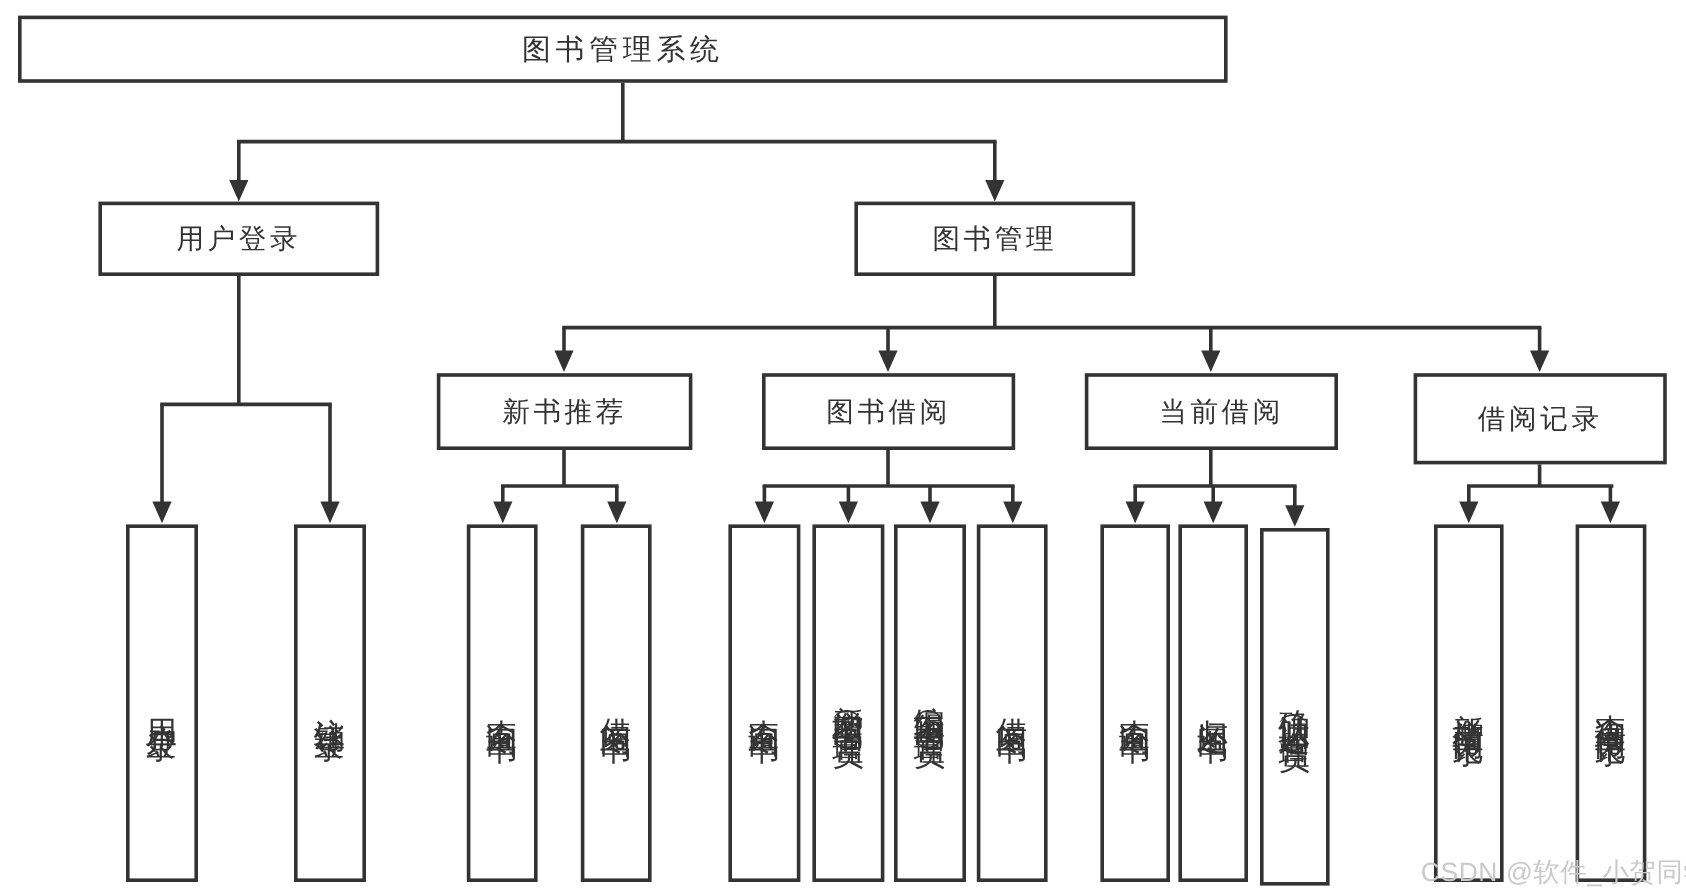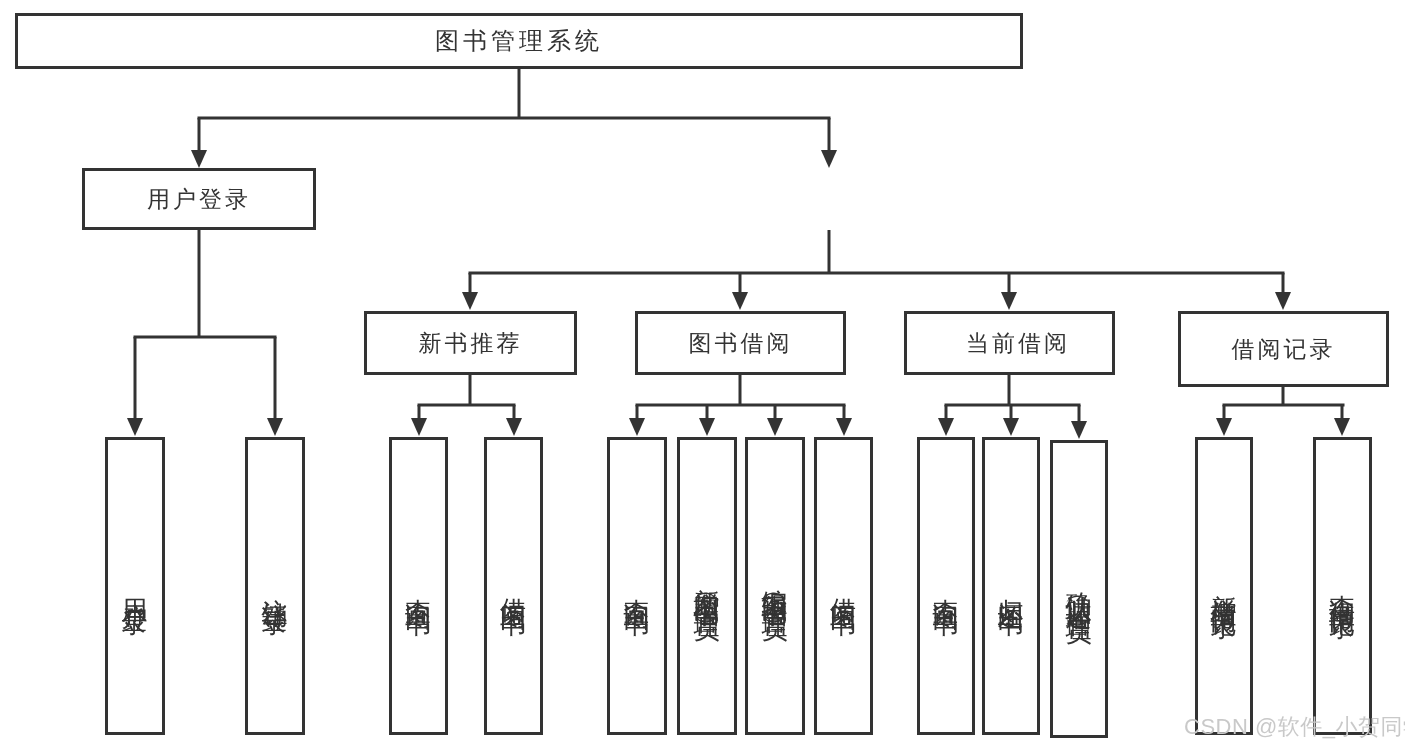--- a/index.html
+++ b/index.html
@@ -130,20 +130,23 @@
     </g>
   </svg>
 
   <div class="hbox" id="n-root">
     <span>图书管理系统</span>
   </div>
 
   <div class="hbox" id="n-user-login">
     <span>用户登录</span>
   </div>
+  <div class="hbox" id="n-book-mgmt">
+    <span>图书管理</span>
+  </div>
 
   <div class="hbox" id="n-new-rec">
     <span>新书推荐</span>
   </div>
   <div class="hbox" id="n-book-borrow">
     <span>图书借阅</span>
   </div>
   <div class="hbox" id="n-current">
     <span>当前借阅</span>
   </div>

